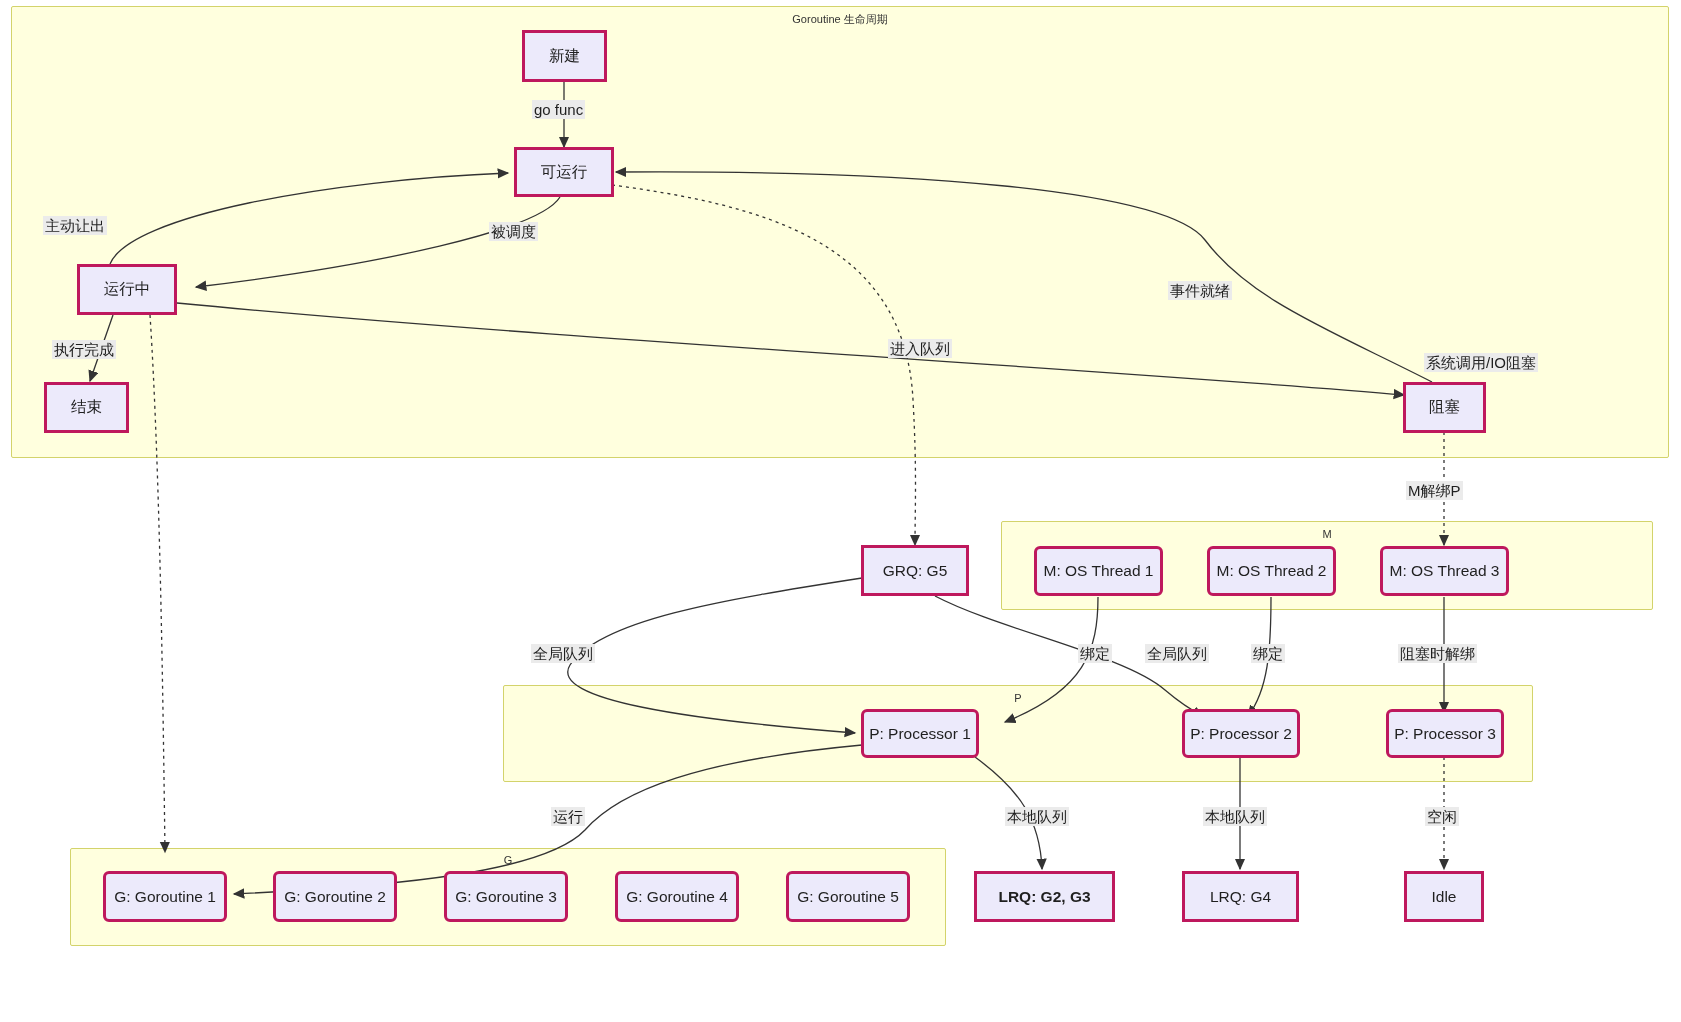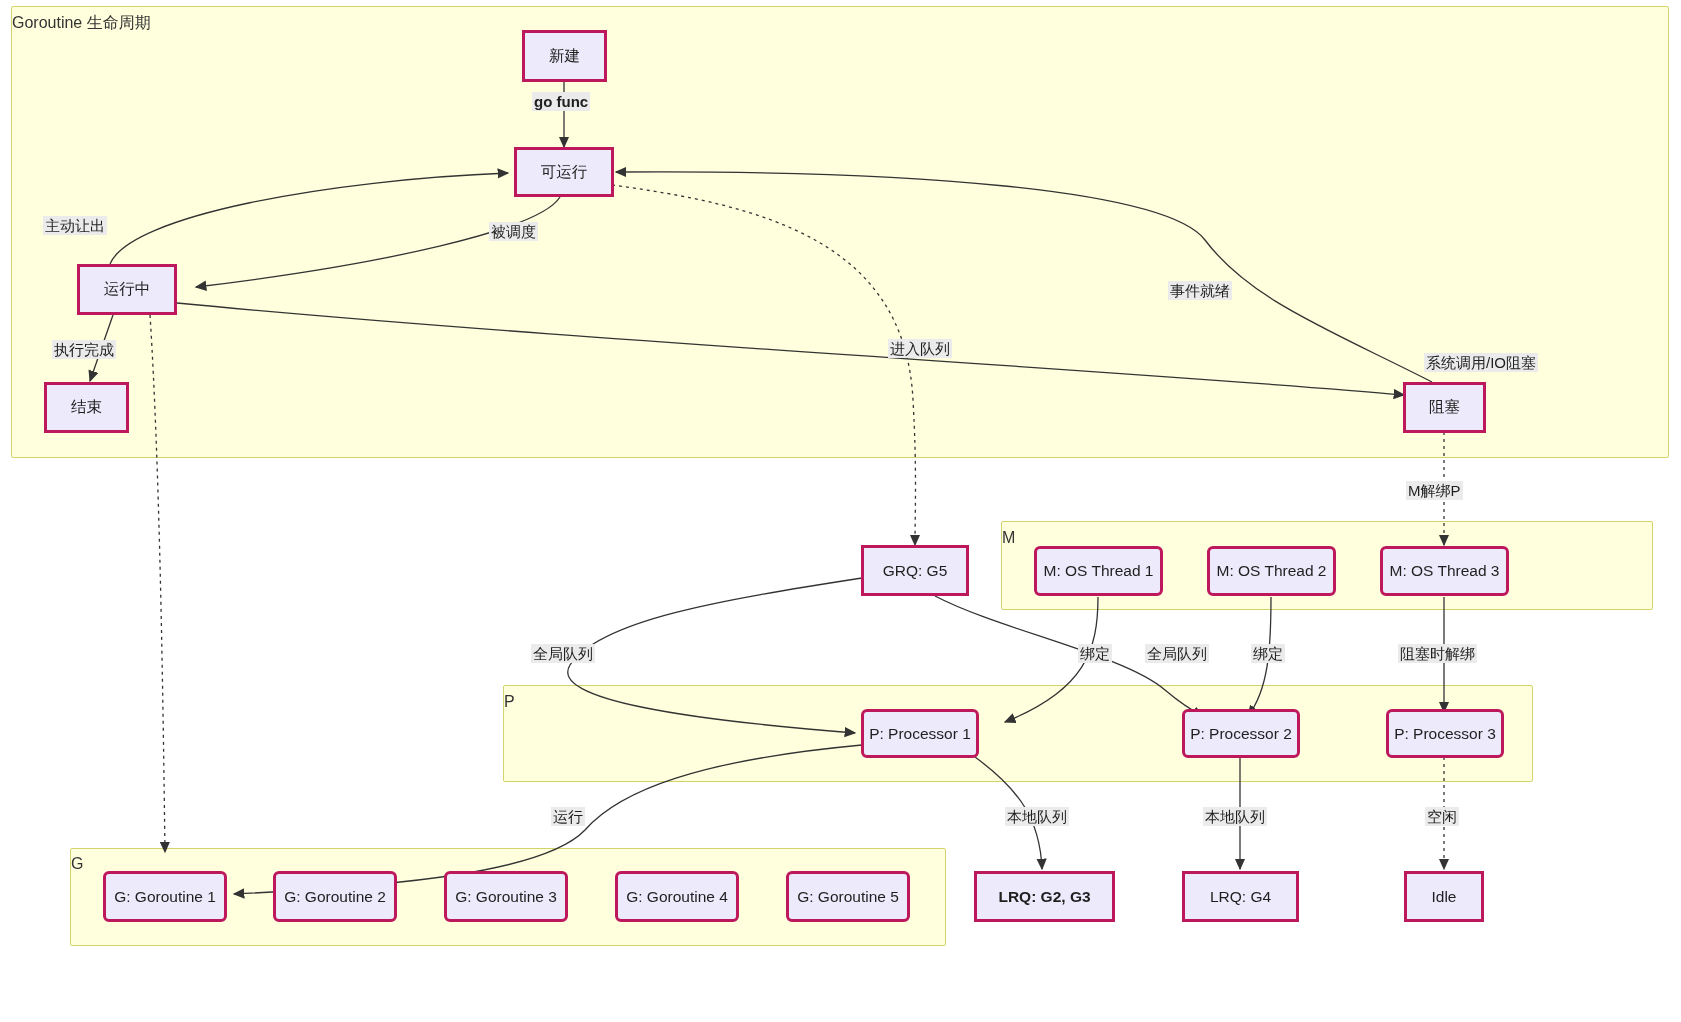--- a/index.html
+++ b/index.html
@@ -24,21 +24,22 @@
   .cluster {
     position: absolute;
     background: #ffffde;
     border: 1px solid #d3d36b;
     border-radius: 2px;
   }
   .cluster-label {
     position: absolute;
     top: 6px;
     left: 0; right: 0;
-    font-size: 16px;
+    text-align: center;
+    font-size: 11px;
     color: #333333;
     line-height: 1.2;
   }
   .node {
     position: absolute;
     background: #ECEAFB;
     border: 3px solid #be185d;
     color: #1f1f1f;
     font-size: 15.5px;
     display: flex;
@@ -203,21 +204,21 @@
   </div>
 
   <div class="node" style="left:1182px; top:871px; width:117px; height:51px;">
     <span>LRQ: G4</span>
   </div>
 
   <div class="node" style="left:1404px; top:871px; width:80px; height:51px;">
     <span>Idle</span>
   </div>
 
-  <div class="edge-label" style="left:532px; top:92px;font-weight:bold;">go func</div>
+  <div class="edge-label" style="left:532px; top:100px;">go func</div>
 
   <div class="edge-label" style="left:489px; top:222px;">被调度</div>
 
   <div class="edge-label" style="left:43px; top:216px;">主动让出</div>
 
   <div class="edge-label" style="left:52px; top:340px;">执行完成</div>
 
   <div class="edge-label" style="left:1424px; top:339px;margin-top:14px;">系统调用/IO阻塞</div>
 
   <div class="edge-label" style="left:1168px; top:281px;">事件就绪</div>

